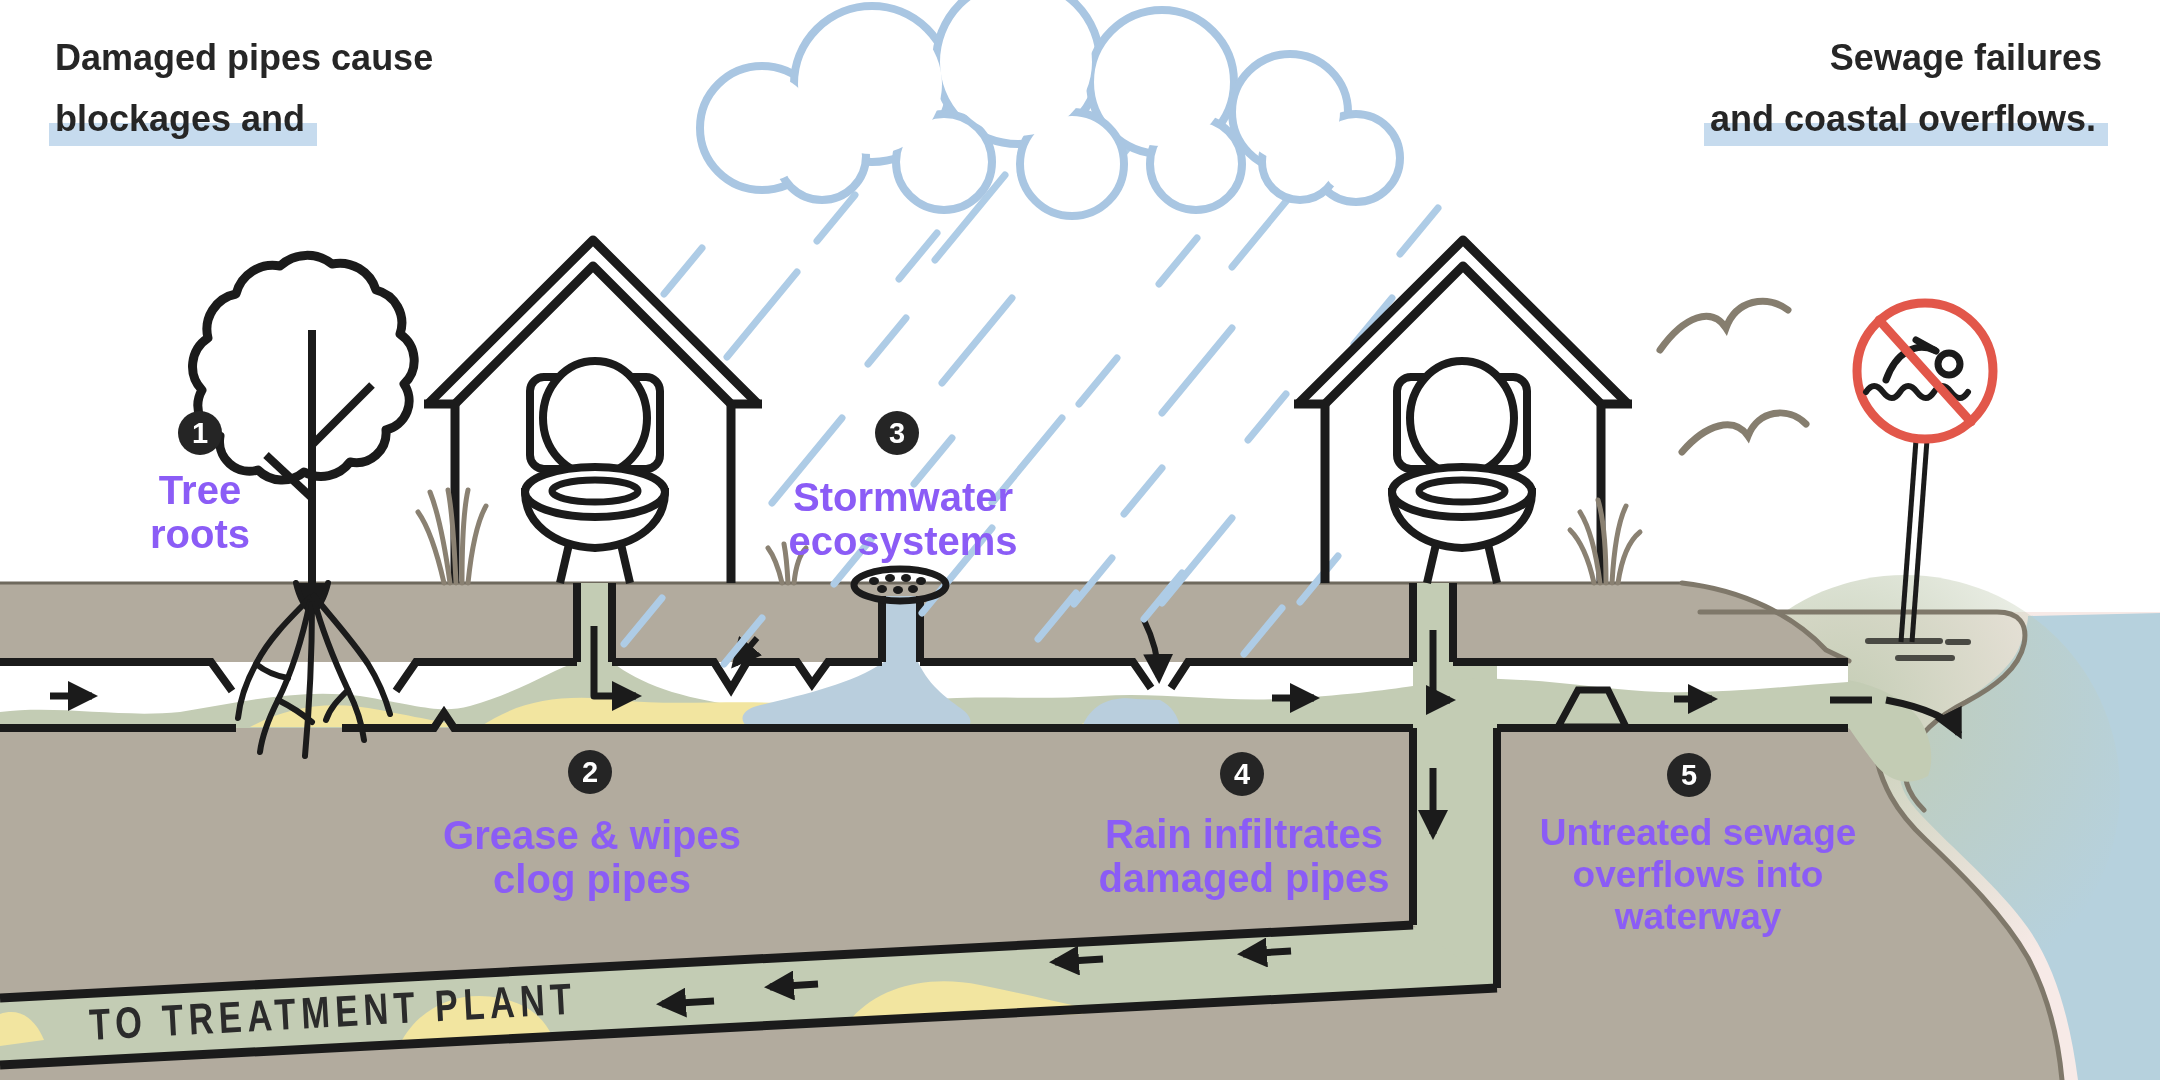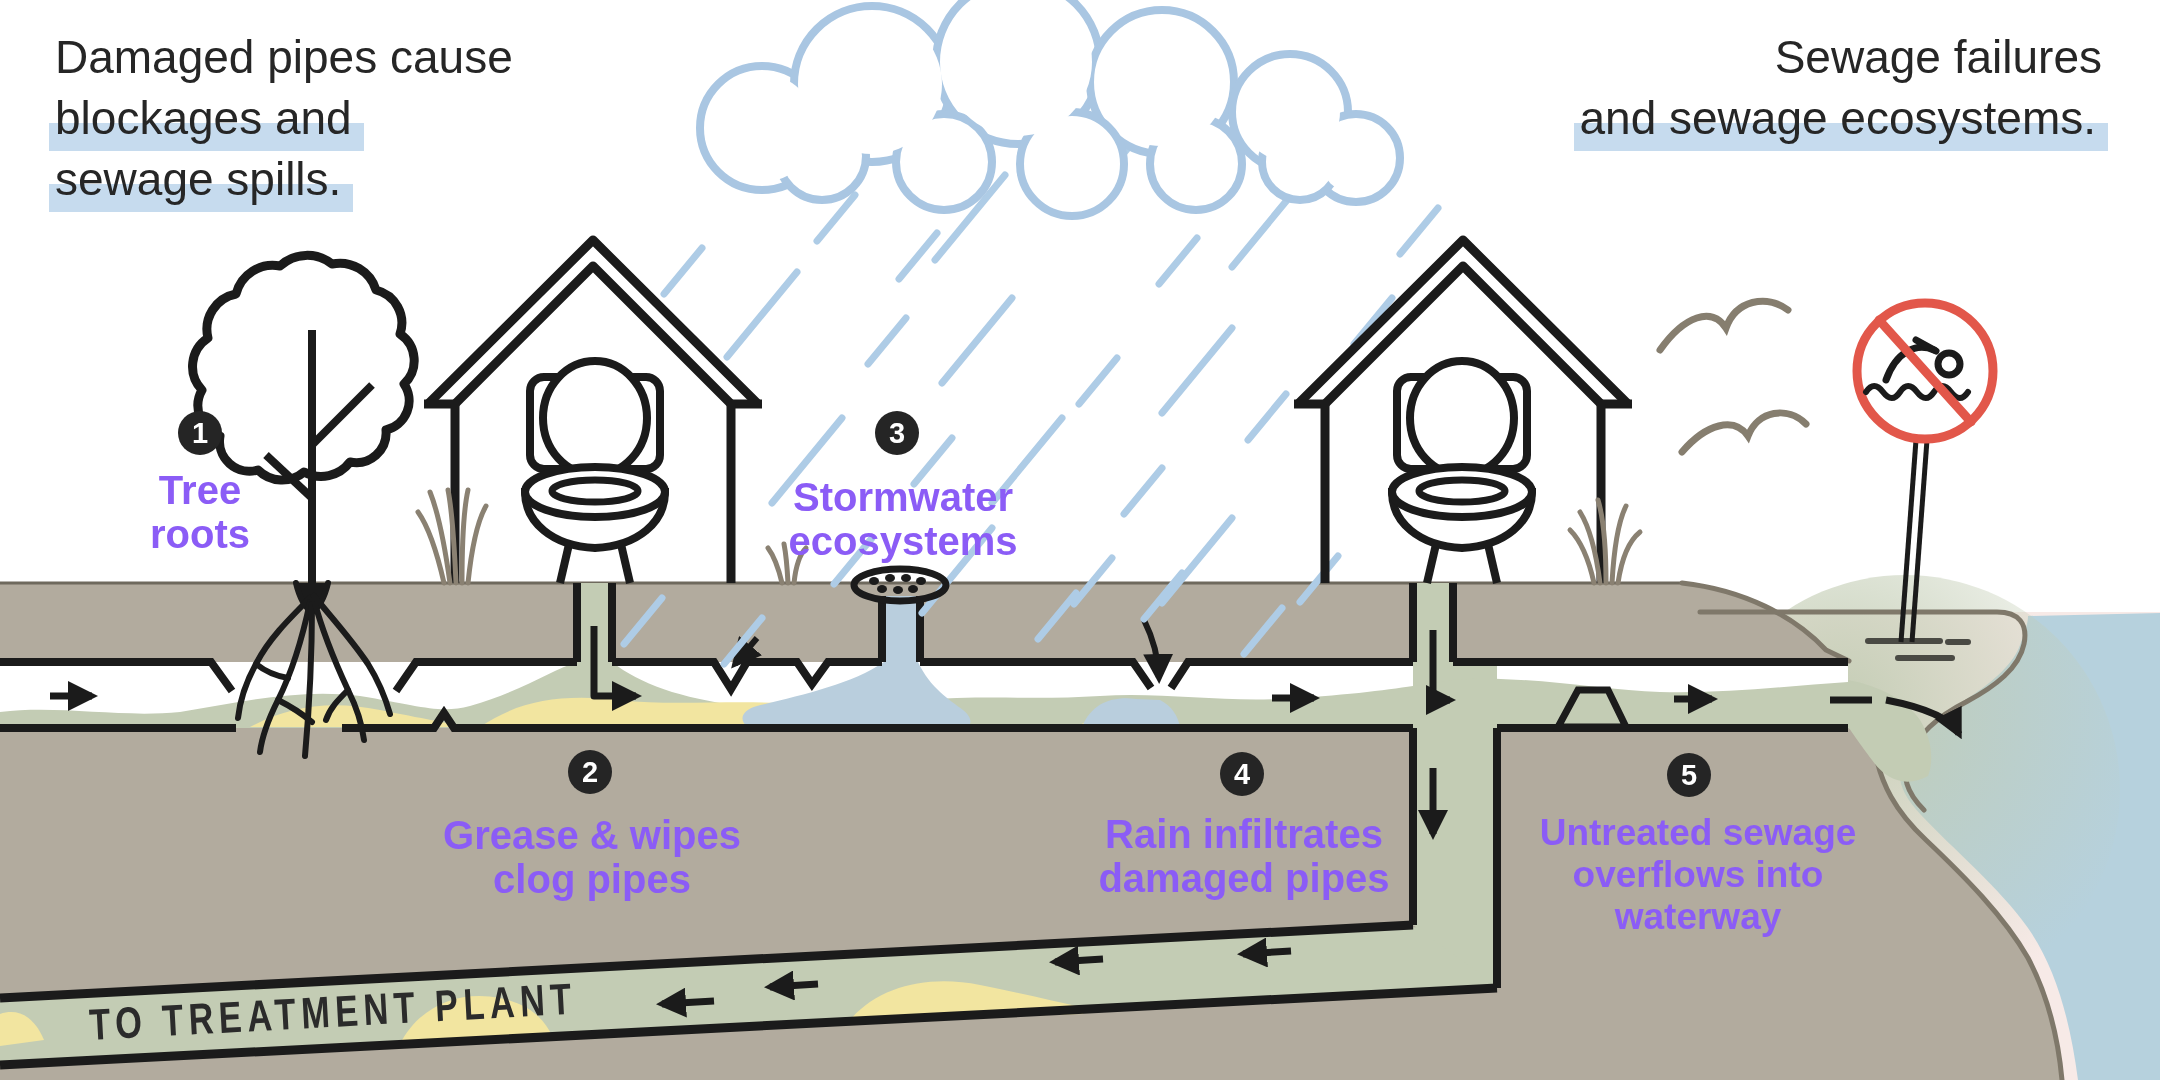--- a/index.html
+++ b/index.html
@@ -1,20 +1,20 @@
 <!DOCTYPE html>
 <html><head>
 <meta charset="utf-8">
 <style>
   html,body{margin:0;padding:0;background:#777;}
   #stage{position:relative;width:2160px;height:1080px;background:#ffffff;overflow:hidden;
          font-family:"Liberation Sans","DejaVu Sans",sans-serif;}
   #art{position:absolute;left:0;top:0;width:2160px;height:1080px;}
   .abs{position:absolute;}
-  .headline{font-size:46px;line-height:61px;font-weight:normal;color:#262626;white-space:nowrap;}
+  .headline{font-size:36px;line-height:61px;font-weight:bold;color:#262626;white-space:nowrap;}
   .headline.right{text-align:right;}
   .hl{background:linear-gradient(180deg,rgba(0,0,0,0) 52%,#c6dbee 52%);padding:0 12px 7px 6px;margin:18px -6px;}
   .step-label{font-size:40px;line-height:44px;font-weight:bold;color:#8b5cf6;text-align:center;white-space:pre-line;}
   .step-label.small{font-size:37px;line-height:42px;}
   .badge{width:44px;height:44px;border-radius:50%;background:#252525;color:#ffffff;font-weight:bold;
          font-size:29px;display:flex;align-items:center;justify-content:center;}
   #treatment-label{font-size:44px;font-weight:bold;color:#2b2b2b;transform:rotate(-3.1deg);transform-origin:left top;white-space:nowrap;}
   #treatment-label .condensed{display:inline-block;transform:scaleX(.78);transform-origin:left center;letter-spacing:7px;}
   
   .ink{stroke:#1b1b1b;fill:none;}
@@ -293,26 +293,25 @@
         <circle cx="1949" cy="364" r="11" fill="#ffffff"></circle>
         <path d="M1866,392 q8,-12 17,0 t17,0 t17,0 t17,0 t17,0 t17,0" stroke-width="6"></path>
       </g>
       <line x1="1879" y1="320" x2="1971" y2="422" stroke="#e2574a" stroke-width="9" stroke-linecap="round"></line>
     </g>
   </svg>
 
   <div class="abs headline" style="left:55px;top:27px;">
     <div>Damaged pipes cause</div>
     <div><span class="hl">blockages and</span></div>
-    <div><span class="hl">sewage spills.</span></div>
   </div>
 
   <div class="abs headline right" style="right:58px;top:27px;">
     <div>Sewage failures</div>
-    <div><span class="hl">and sewage ecosystems.</span></div>
+    <div><span class="hl">and coastal overflows.</span></div>
   </div>
 
   <div class="abs badge" style="left:178px;top:411px;">1</div>
   <div class="abs step-label" style="left:40px;top:468px;width:320px;">Tree
 roots</div>
 
   <div class="abs badge" style="left:568px;top:750px;">2</div>
   <div class="abs step-label" style="left:412px;top:813px;width:360px;">Grease &amp; wipes
 clog pipes</div>
 

